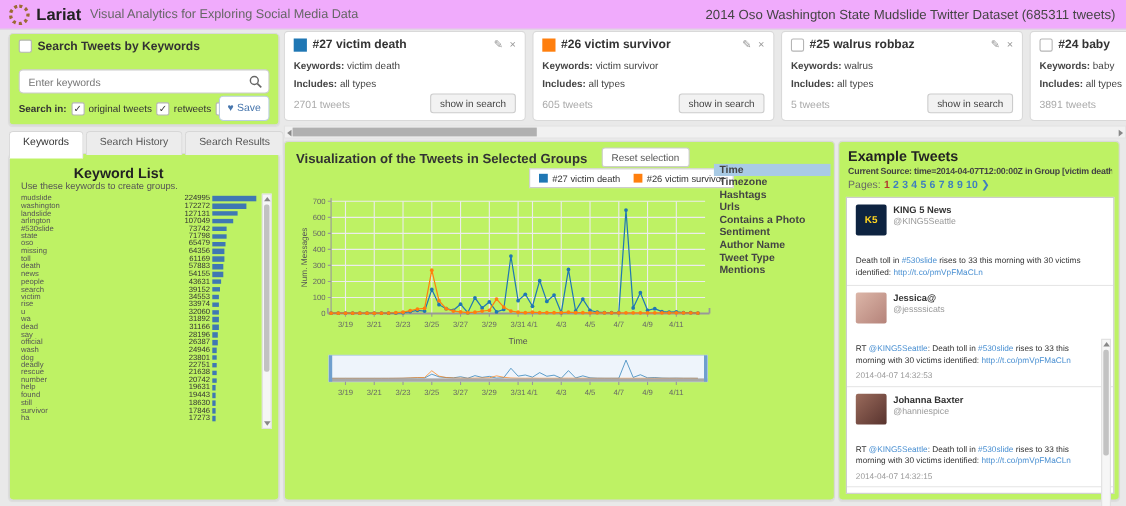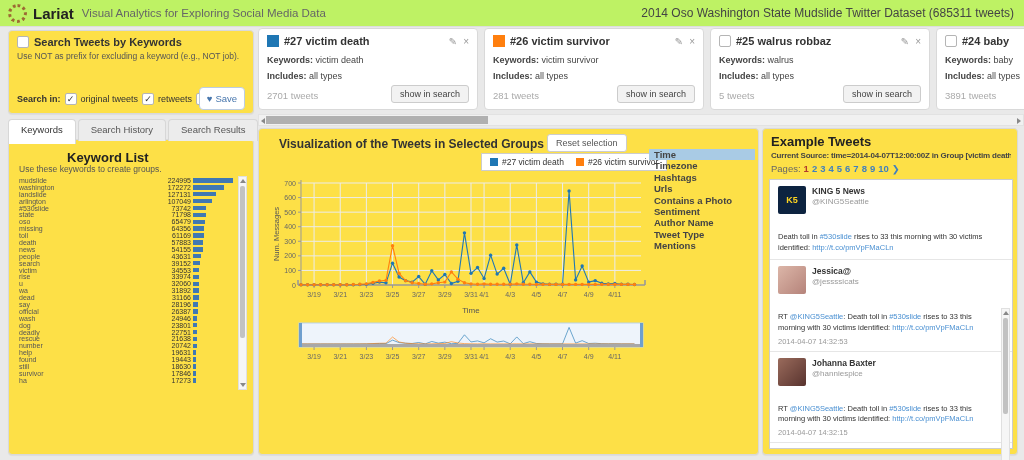--- a/index.html
+++ b/index.html
@@ -1,27 +1,27 @@
 <!DOCTYPE html>
 <html><head>
 <meta charset="utf-8">
 <style>
   html,body{margin:0;padding:0;background:#e9e9e9;font-family:"Liberation Sans","DejaVu Sans",sans-serif;}
   .stage{position:relative;width:1024px;height:460px;background:#e9e9e9;overflow:hidden;}
   svg text{font-family:"Liberation Sans","DejaVu Sans",sans-serif;}
 
   
-  .hdr{position:absolute;left:0;top:0;width:1024px;height:26px;background:#bef264;border-bottom:1px solid #ddd;display:flex;align-items:center;}
+  .hdr{position:absolute;left:0;top:0;width:1024px;height:26px;background:#f0abfc;border-bottom:1px solid #ddd;display:flex;align-items:center;}
   .logo-ring{width:13px;height:13px;border:3px dotted #9c6a33;border-radius:50%;margin:0 6px 0 8px;flex:0 0 auto;}
   .app-name{font-size:15px;font-weight:bold;color:#222;margin-right:8px;}
   .app-sub{font-size:11.5px;color:#666;}
   .ds-title{margin-left:auto;margin-right:10px;font-size:12px;color:#444;}
 
   
-  .card{position:absolute;background:#fde047;border:1px solid #d9d9d9;border-radius:4px;box-shadow:0 1px 1px rgba(0,0,0,.05);}
+  .card{position:absolute;background:#bef264;border:1px solid #d9d9d9;border-radius:4px;box-shadow:0 1px 1px rgba(0,0,0,.05);}
 
   
   .search-card{left:8px;top:30px;width:244px;height:82px;}
   .sc-title{position:absolute;left:8px;top:5px;font-size:11px;font-weight:bold;color:#333;display:flex;align-items:center;gap:5px;}
   .cb{display:inline-block;width:10px;height:10px;border:1px solid #b5b5b5;border-radius:2px;background:#fff;flex:0 0 auto;}
   .cb.checked{color:#333;font-size:9px;line-height:10px;text-align:center;}
   .sc-hint{position:absolute;left:8px;top:20px;font-size:8.5px;color:#555;}
   .sc-input{position:absolute;left:8px;top:32px;width:228px;height:22px;border:1px solid #ccc;border-radius:4px;background:#fff;box-sizing:border-box;}
   .sc-input input{border:0;outline:0;background:transparent;width:200px;height:20px;margin-left:6px;font-size:9.5px;color:#333;font-family:inherit;}
   .sc-input svg{position:absolute;right:5px;top:4px;}
@@ -64,21 +64,21 @@
   .kw-count{margin-left:auto;color:#333;text-align:right;}
   .kw-barbox{flex:0 0 42px;margin-left:2px;}
   .kw-bar{height:4.5px;background:#3f78b3;}
   .vsb{position:absolute;width:9px;background:#f6f6f6;border:1px solid #e0e0e0;box-sizing:border-box;}
   .vsb .up{position:absolute;top:2px;left:1px;width:0;height:0;border-style:solid;border-width:0 3px 4px 3px;border-color:transparent transparent #888 transparent;}
   .vsb .dn{position:absolute;bottom:2px;left:1px;width:0;height:0;border-style:solid;border-width:4px 3px 0 3px;border-color:#888 transparent transparent transparent;}
   .vsb .vthumb{position:absolute;left:1px;width:5px;background:#c2c2c2;border-radius:2px;}
 
   
   .viz-card{left:258px;top:128px;width:499px;height:325px;}
-  .viz-title{position:absolute;left:20px;top:8px;font-size:12px;font-weight:bold;color:#333;}
+  .viz-title{position:absolute;left:10px;top:8px;font-size:12px;font-weight:bold;color:#333;}
   .reset-btn{position:absolute;left:288px;top:5px;font-size:9px;color:#555;background:#fff;border:1px solid #ccc;border-radius:3px;padding:3px 8px;cursor:pointer;}
   .legend{position:absolute;left:222px;top:24px;border:1px solid #ccc;background:#fff;display:flex;gap:12px;padding:3px 8px;font-size:8.5px;color:#333;align-items:center;}
   .leg-sq{display:inline-block;width:8px;height:8px;margin-right:4px;vertical-align:-1px;}
   .chart-holder{position:absolute;left:12px;top:40px;}
   .attrs{position:absolute;left:390px;top:20px;width:106px;}
   .attr{height:11.4px;line-height:11.4px;font-size:9.5px;font-weight:bold;color:#444;padding-left:5px;cursor:pointer;white-space:nowrap;}
   .attr.sel{background:#a9cbe5;}
 
   
   .tw-card{left:762px;top:128px;width:254px;height:325px;}
@@ -114,21 +114,27 @@
     <span class="app-name">Lariat</span>
     <span class="app-sub">Visual Analytics for Exploring Social Media Data</span>
     <span class="ds-title">2014 Oso Washington State Mudslide Twitter Dataset (685311 tweets)</span>
   </div>
 
   <div class="card search-card">
     <div class="sc-title">
       <span class="cb"></span>
       <span>Search Tweets by Keywords</span>
     </div>
-    <div class="sc-hint">Use NOT as prefix for excluding a keyword (e.g., NOT job).</div>
+    <div class="sc-input">
+      <input type="text" placeholder="Enter keywords" style="">
+      <svg width="13" height="13" viewBox="0 0 13 13">
+        <circle cx="5.2" cy="5.2" r="3.6" fill="none" stroke="#666" stroke-width="1.3"></circle>
+        <line x1="8" y1="8" x2="11.5" y2="11.5" stroke="#666" stroke-width="1.5"></line>
+      </svg>
+    </div>
     <div class="sc-bottom" id="search-in-row">
       <b>Search in:</b>
     <span class="cb checked">✓</span>
         <span>original tweets</span>
         <span class="cb checked">✓</span>
         <span>retweets</span>
         <span class="cb checked">✓</span>
         <span>replies</span>
       </div>
     <div class="save-btn">
@@ -156,21 +162,21 @@
         <div class="gc-head">
           <span class="gc-color" style="background: rgb(255, 127, 14);"></span>
           <span class="gc-title">#26 victim survivor</span>
           <span class="gc-icons">
             <span>✎</span>
             <span>×</span>
           </span>
         </div>
         <div class="gc-line" style="top: 26px;"><b>Keywords:</b><span> victim survivor</span></div>
         <div class="gc-line" style="top: 42px;"><b>Includes:</b><span> all types</span></div>
-        <div class="gc-count">281 tweets</div>
+        <div class="gc-count">605 tweets</div>
         <div class="gc-btn">show in search</div>
       </div>
       <div class="group-card">
         <div class="gc-head">
           <span class="gc-check"></span>
           <span class="gc-title">#25 walrus robbaz</span>
           <span class="gc-icons">
             <span>✎</span>
             <span>×</span>
           </span>

